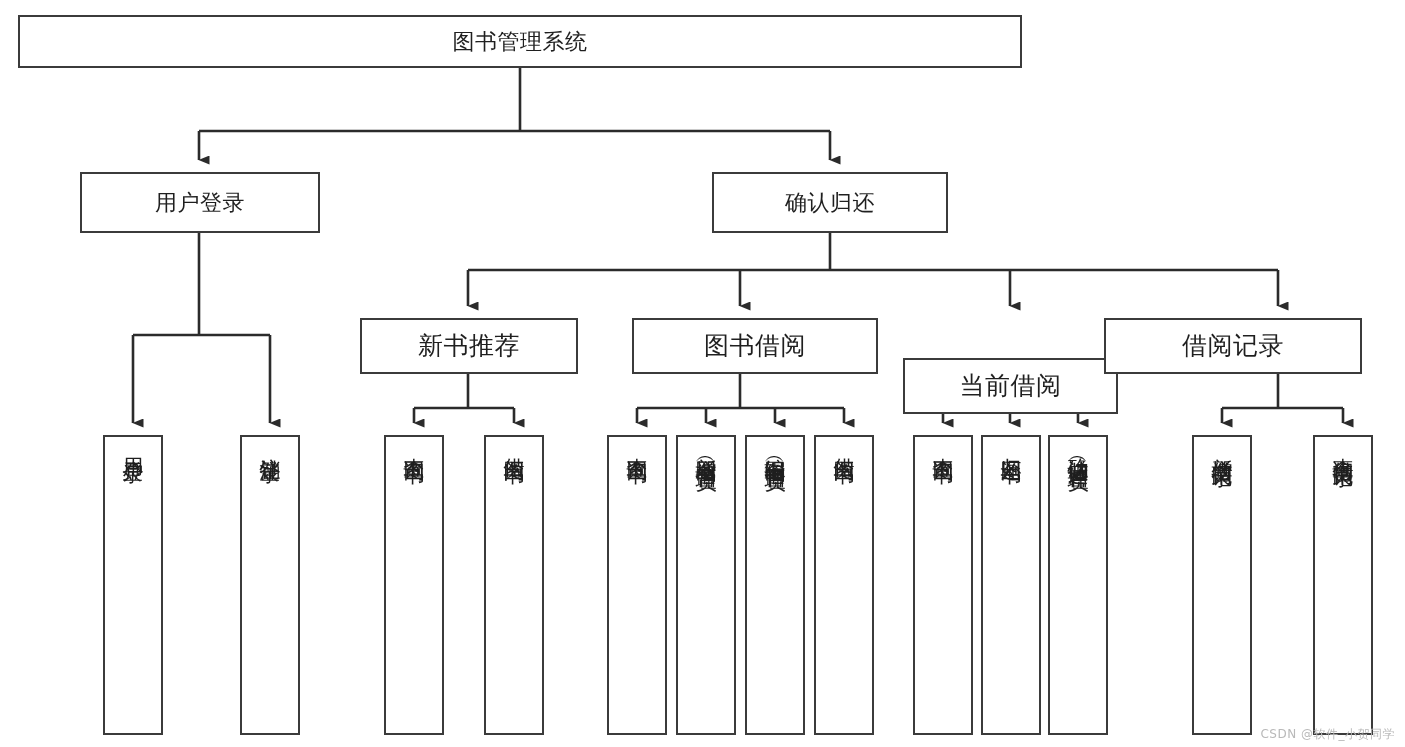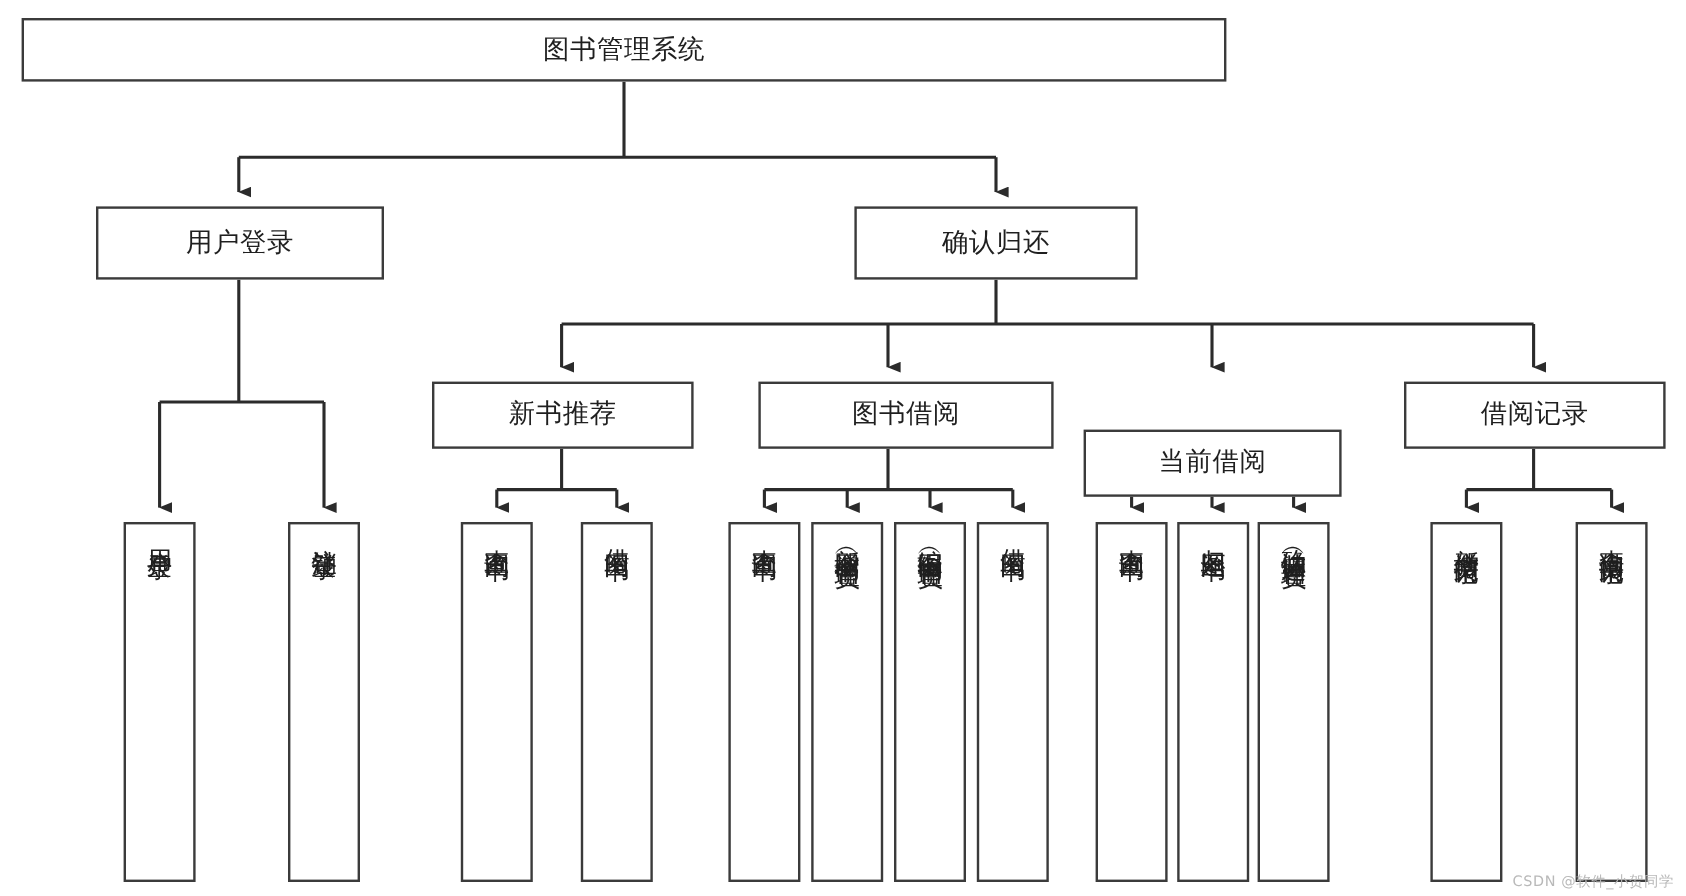--- a/index.html
+++ b/index.html
@@ -51,21 +51,21 @@
     writing-mode: vertical-rl;
     text-orientation: upright;
     font-size: 21px;
     line-height: 1.05;
     letter-spacing: 2px;
     white-space: normal;
     max-height: 100%;
   }
   .node.root .node-label { font-size: 22px; }
   .node.level2 .node-label { font-size: 22px; }
-  .node.level3 .node-label { font-size: 22px; }
+  .node.level3 .node-label { font-size: 25px; }
 
   #watermark {
     position: absolute;
     right: 10px;
     bottom: 4px;
     color: #b9b9b9;
     font-size: 12px;
     letter-spacing: 0.5px;
     z-index: 3;
     white-space: nowrap;
@@ -139,21 +139,21 @@
 
   <div class="node level3" style="left:360px; top:318px; width:218px; height:56px;">
     <span class="node-label">新书推荐</span>
   </div>
   <div class="node level3" style="left:632px; top:318px; width:246px; height:56px;">
     <span class="node-label">图书借阅</span>
   </div>
   <div class="node level3" style="left:903px; top:318px; width:215px; height:56px;margin-top:40px;">
     <span class="node-label">当前借阅</span>
   </div>
-  <div class="node level3" style="left:1170px; top:318px; width:218px; height:56px;">
+  <div class="node level3" style="left:1104px; top:318px; width:258px; height:56px;">
     <span class="node-label">借阅记录</span>
   </div>
 
   <div class="node vertical" style="left:103px; top:435px; width:60px; height:300px;">
     <span class="node-label">用户登录</span>
   </div>
   <div class="node vertical" style="left:240px; top:435px; width:60px; height:300px;">
     <span class="node-label">注销登录</span>
   </div>
 

